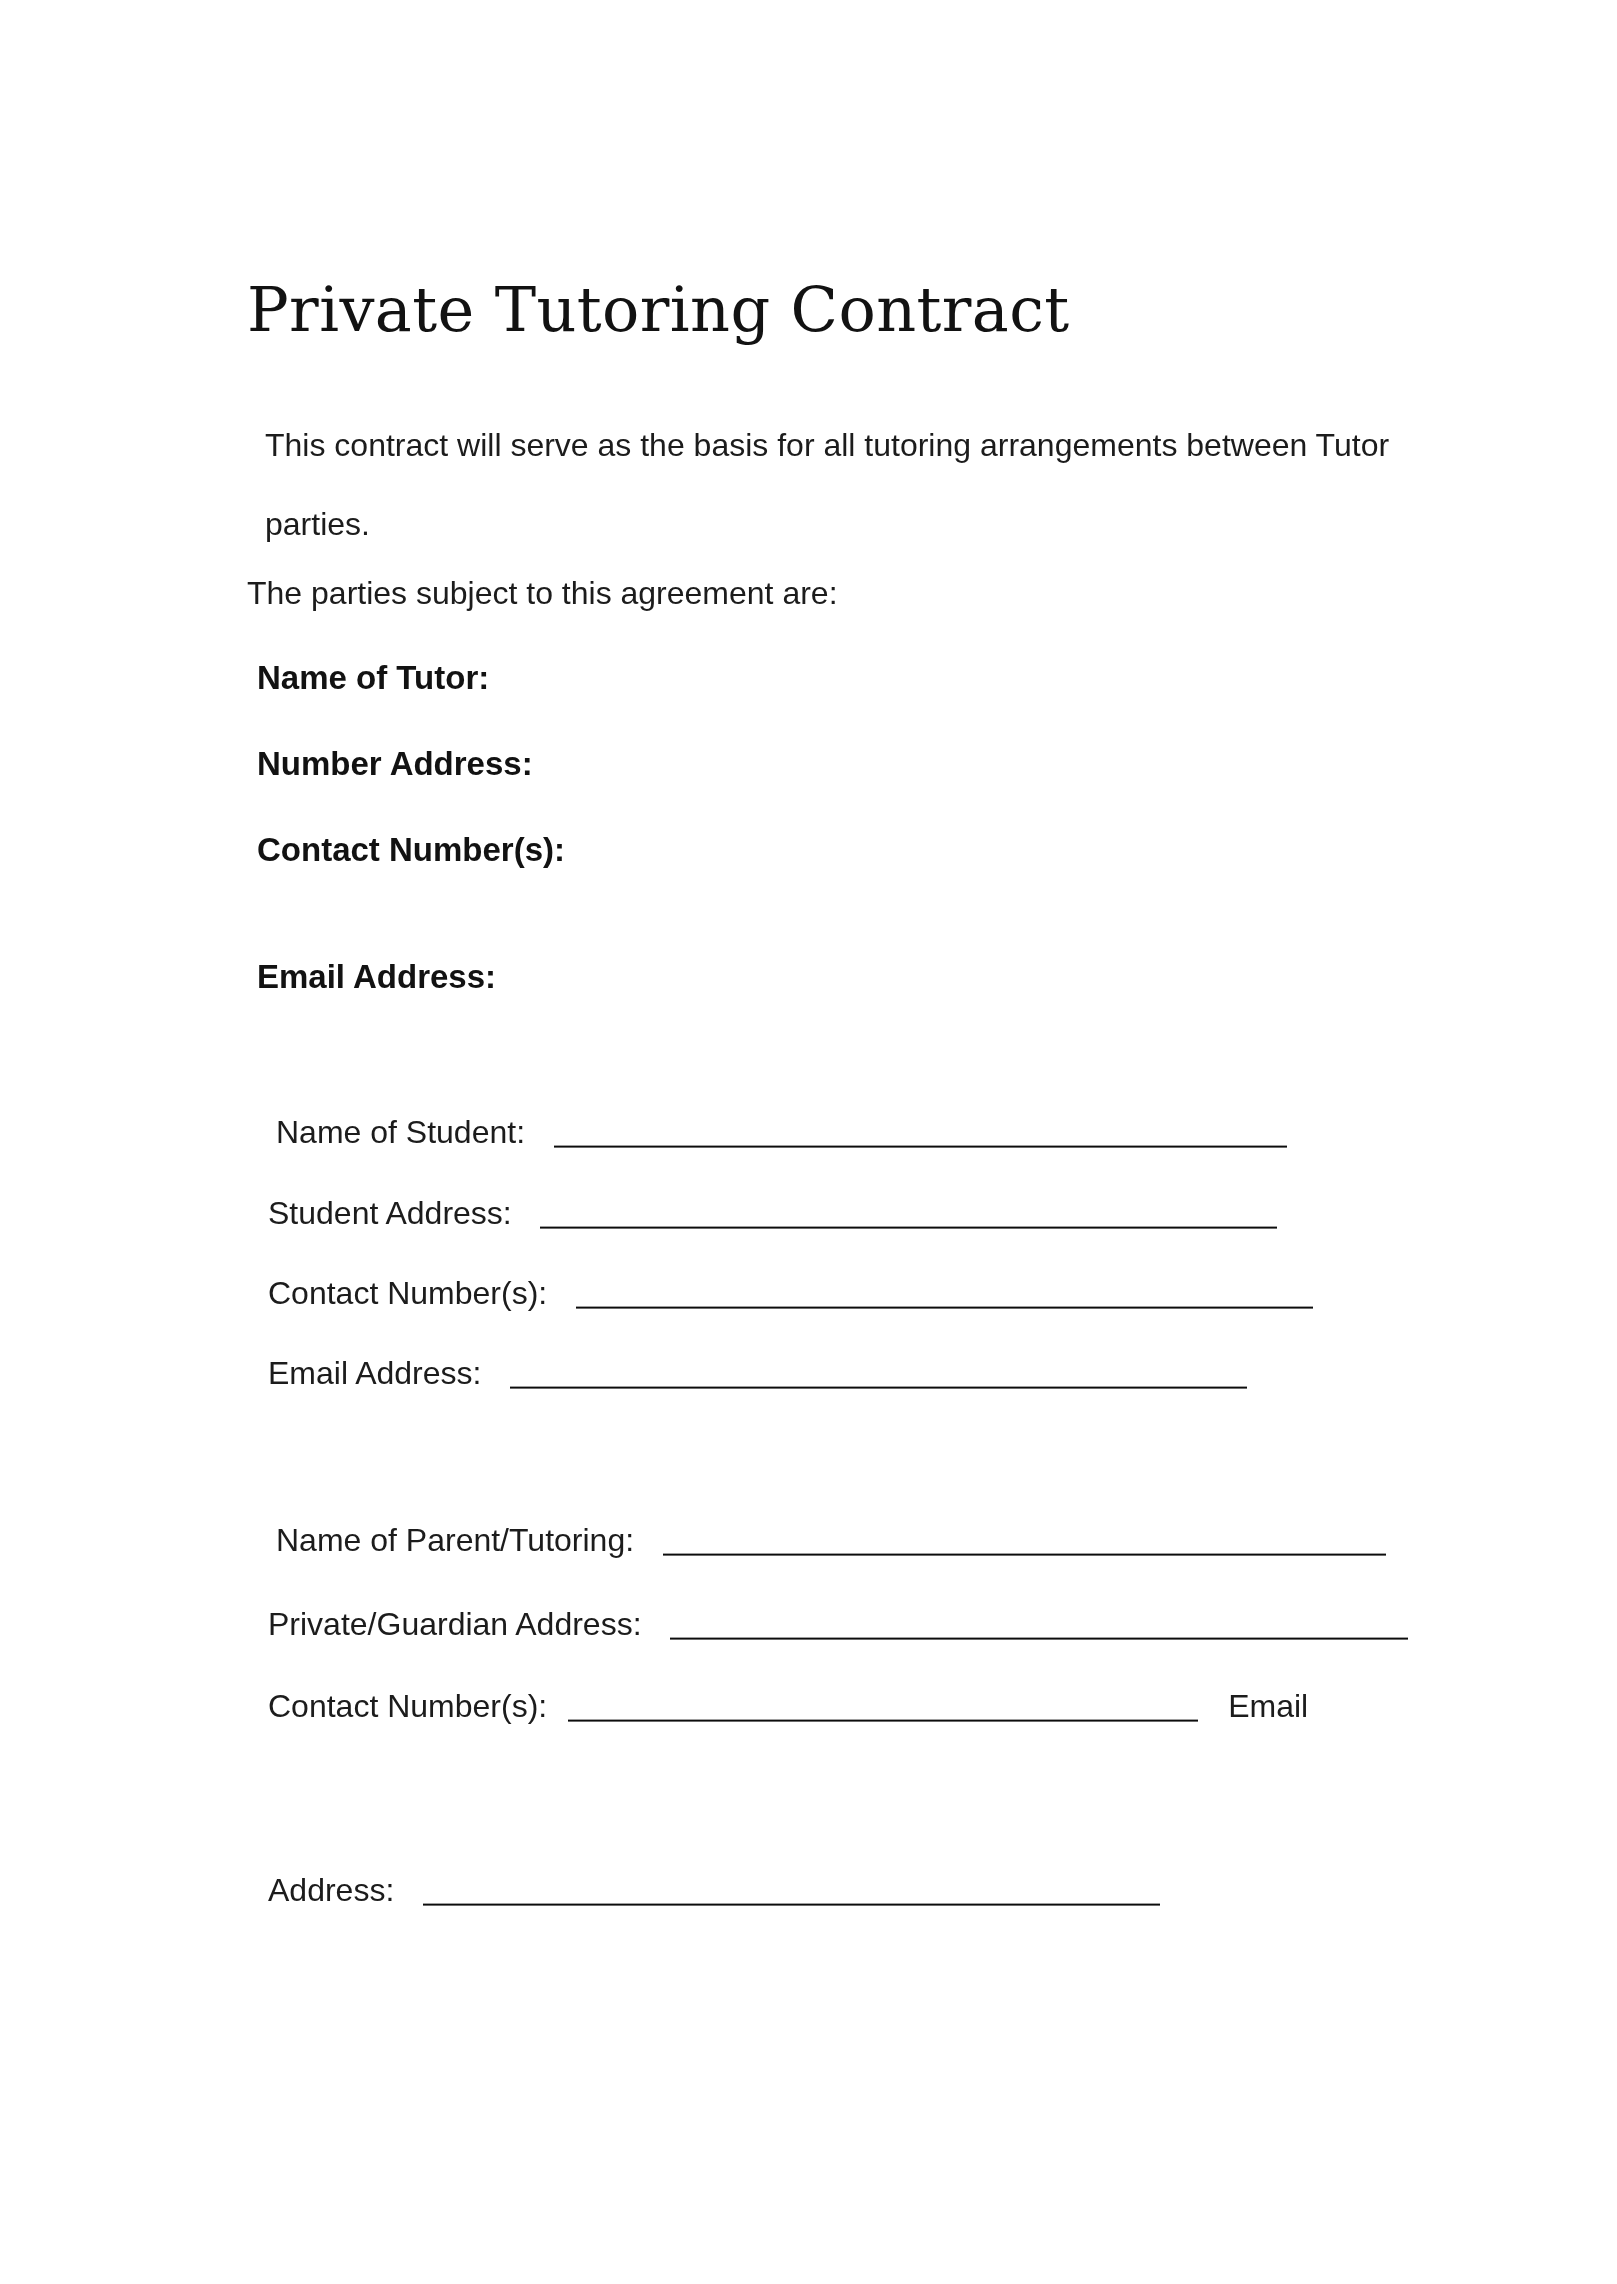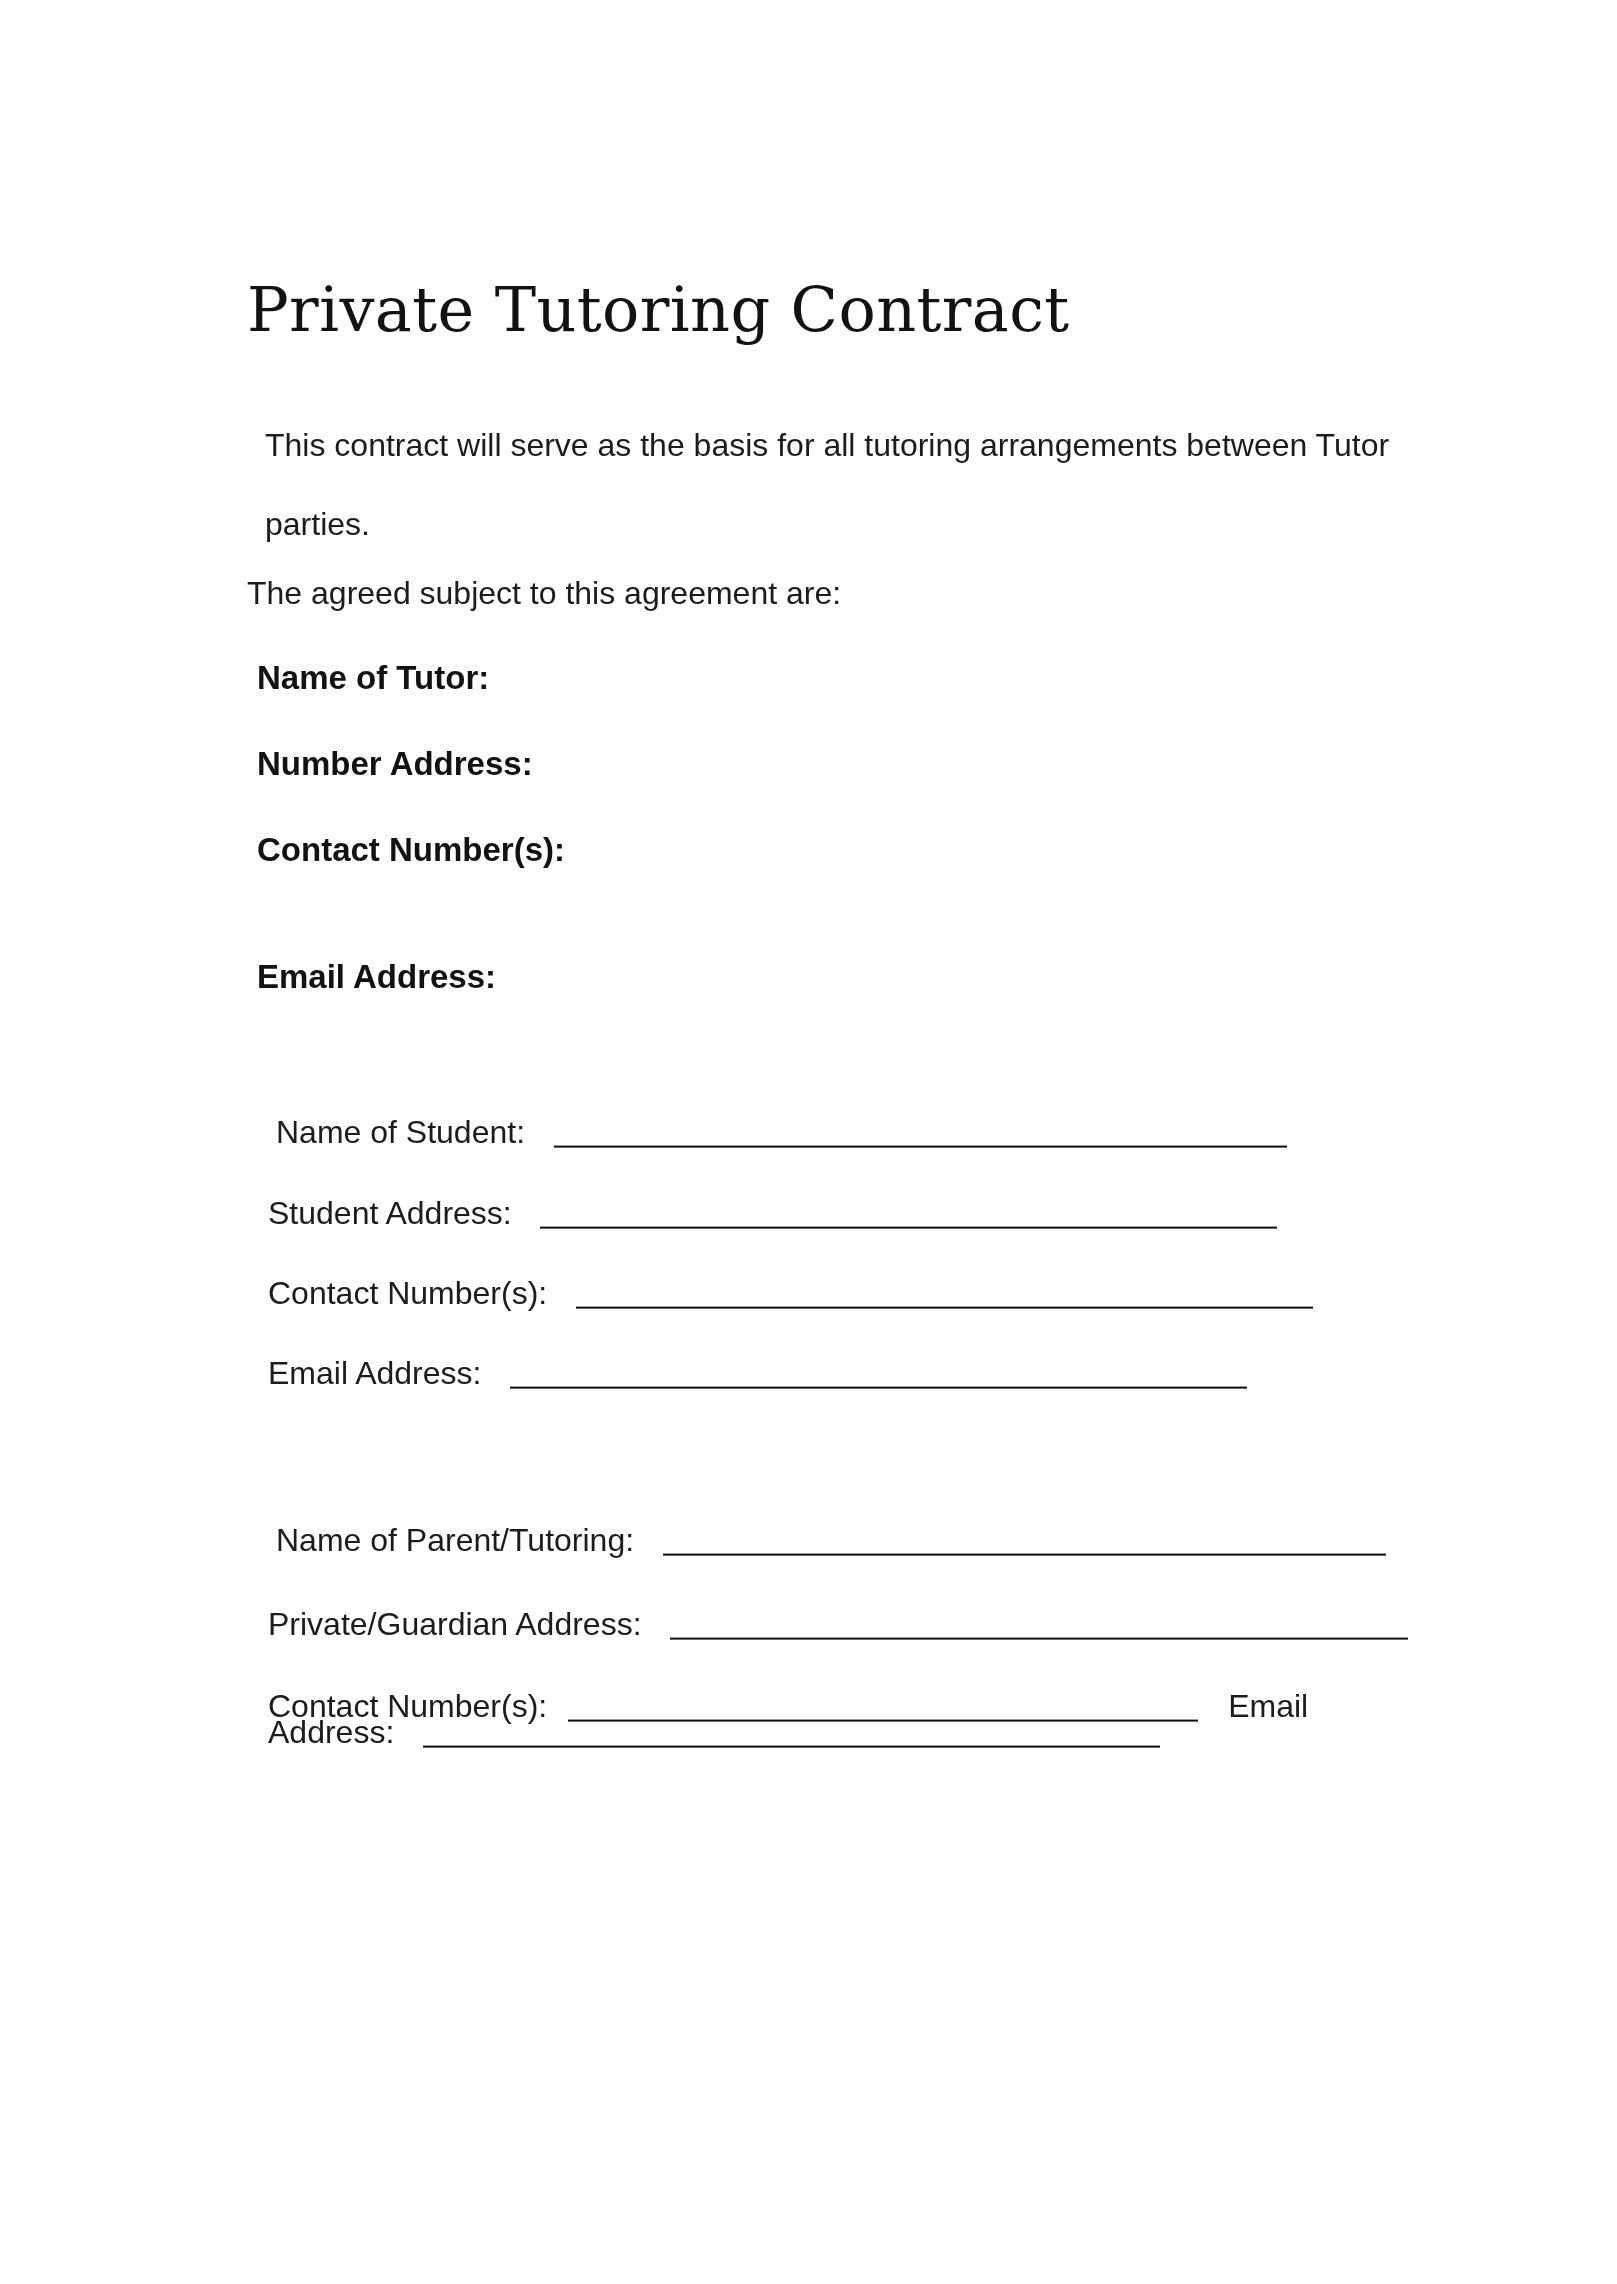--- a/index.html
+++ b/index.html
@@ -81,21 +81,21 @@
 
 <div class="page">
 
   <h1 class="doc-title">Private Tutoring Contract</h1>
 
   <div class="intro">
     <div>This contract will serve as the basis for all tutoring arrangements between Tutor</div>
     <div>parties.</div>
   </div>
 
-  <div class="parties-heading">The agreed subject to this agreement are:</div>
+  <div class="parties-heading">The parties subject to this agreement are:</div>
 
   <div class="bold-label" style="top:605px;">Name of Tutor:</div>
   <div class="bold-label" style="top:691px;">Number Address:</div>
   <div class="bold-label" style="top:777px;">Contact Number(s):</div>
   <div class="bold-label" style="top:904px;">Email Address:</div>
 
   <div class="form-row indented" style="top:1051px;">
     <span>Name of Student:</span><span class="uline" style="width:733px;"></span>
   </div>
 
@@ -116,18 +116,18 @@
   </div>
 
   <div class="form-row" style="top:1543px;">
     <span>Private/Guardian Address:</span><span class="uline" style="width:738px;"></span>
   </div>
 
   <div class="form-row" style="top:1625px;">
     <span>Contact Number(s):</span><span class="uline" style="width:630px; margin-left:3px;"></span><span class="suffix">Email</span>
   </div>
 
-  <div class="form-row" style="top:1651px;text-align:right;">
+  <div class="form-row" style="top:1809px;text-align:right;">
     <span>Address:</span><span class="uline" style="width:737px;"></span>
   </div>
 
 </div>
 
 
 </body></html>

